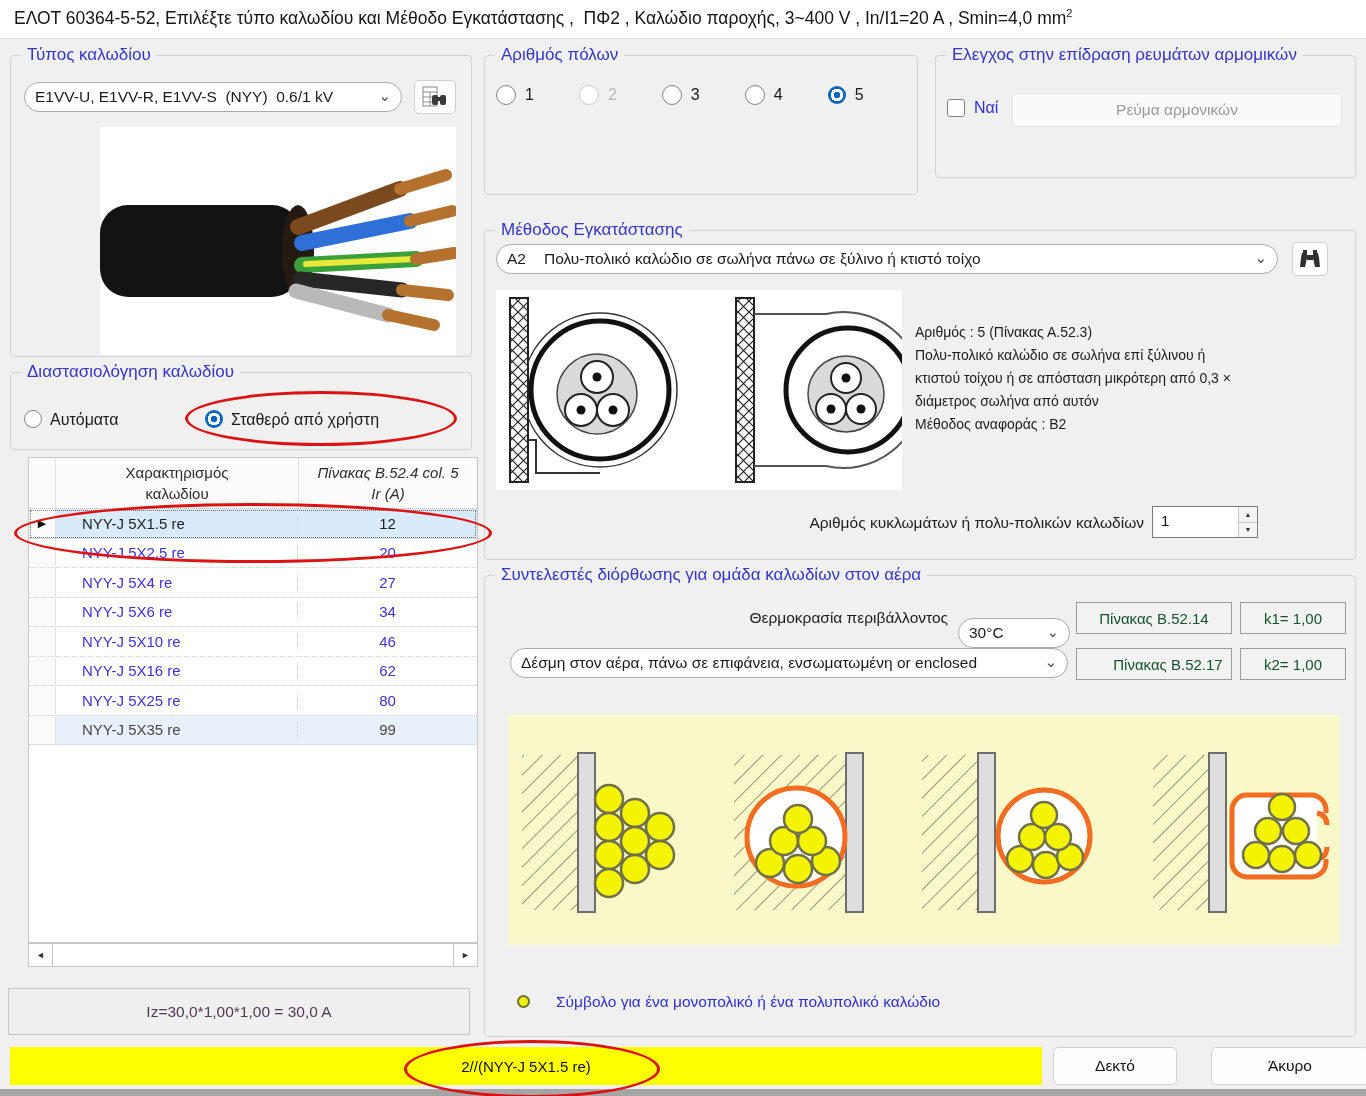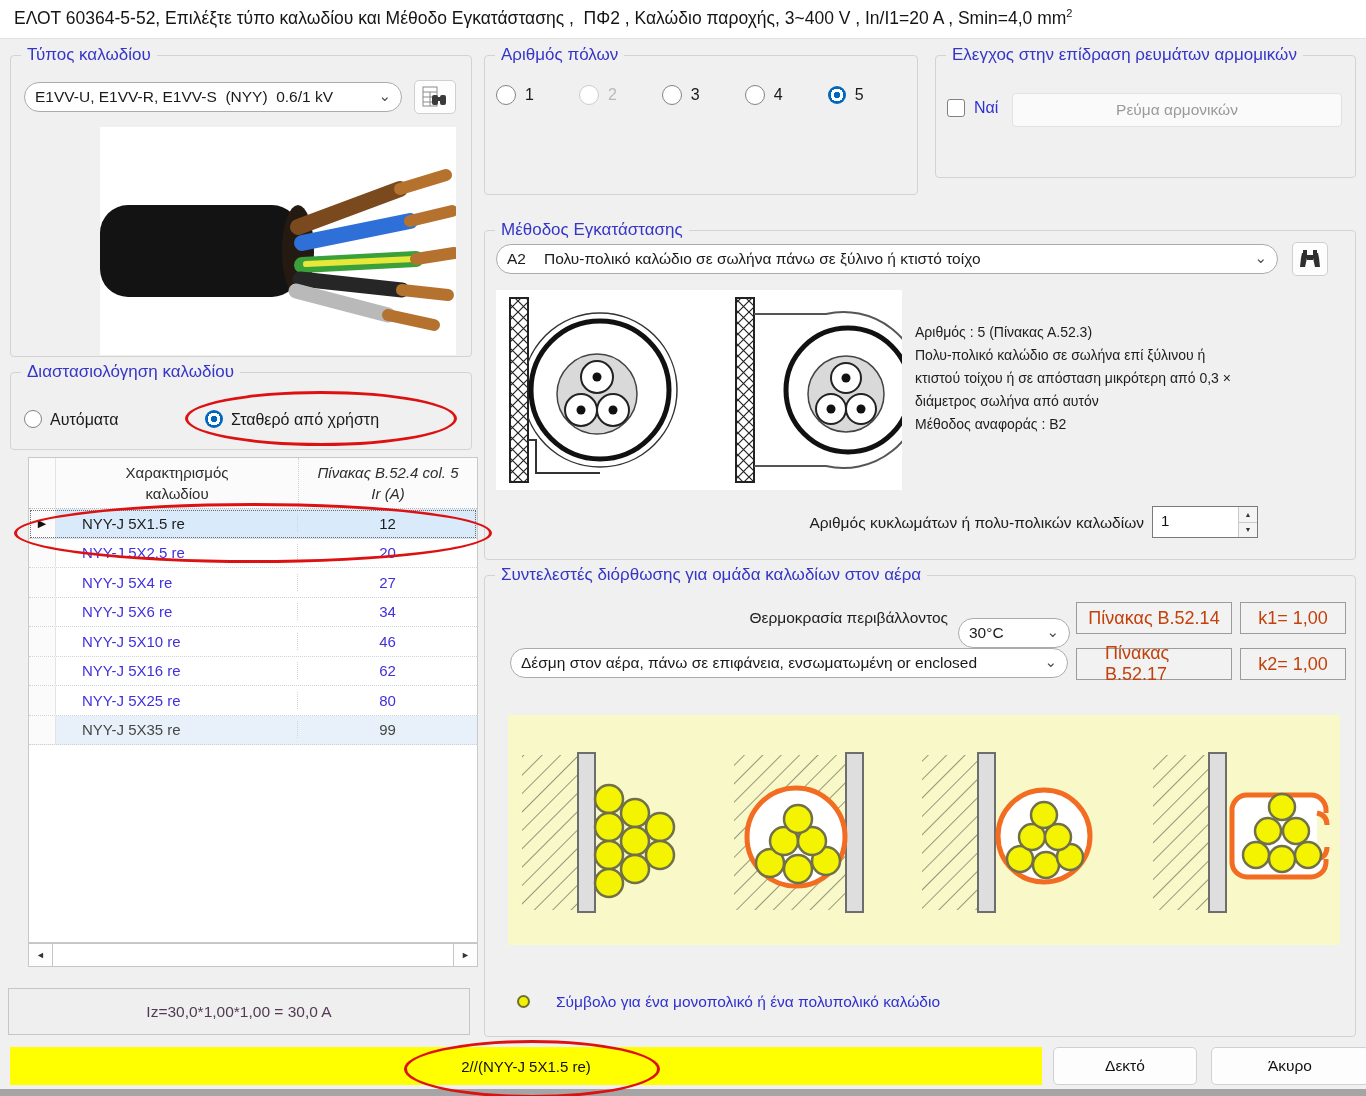--- a/index.html
+++ b/index.html
@@ -16,21 +16,21 @@
   .iconbtn{background:#fdfdfd;border:1px solid #cfcfcf;border-radius:5px;display:flex;align-items:center;justify-content:center;}
   .radio{width:18px;height:18px;border-radius:50%;background:#fff;border:1px solid #838383;display:inline-block;}
   .radio.sel{border:none;background:radial-gradient(circle at 50% 50%,#0067c0 0 3.5px,#fff 3.5px 6.5px,#0067c0 6.5px 10px);}
   .radio.dis{border-color:#cdcdcd;}
   .rlabel{font-size:16px;color:#1a1a1a;}
   .rlabel.dis{color:#b9b9b9;}
   .pole-item{display:flex;align-items:center;gap:9px;}
   #poles-row{left:496px;top:85px;display:flex;gap:45px;}
   .checkbox{width:18px;height:18px;border:1px solid #808080;border-radius:3px;background:#fff;}
   .hfield{background:#fafafa;border:1px solid #e2e2e2;border-radius:4px;display:flex;align-items:center;justify-content:center;font-size:15.5px;color:#9a9a9a;}
-  .pbox{border:1px solid #9c9c9c;background:#f2f2f2;display:flex;align-items:center;justify-content:center;font-size:18px;color:#c2410c;}
+  .pbox{border:1px solid #9c9c9c;background:#f2f2f2;display:flex;align-items:center;justify-content:center;font-size:15px;color:#14532d;}
   #desc{font-size:14px;line-height:23px;color:#1d1d1d;}
   .rt{text-align:right;font-size:15.5px;color:#1d1d1d;}
   #spinner{background:#fff;border:1px solid #7a7a7a;display:flex;}
   #spinner .val{flex:1;font-size:15px;color:#111;padding:5px 0 0 8px;}
   #spinner .btns{width:18px;display:flex;flex-direction:column;border-left:1px solid #c9c9c9;}
   #spinner .btns div{flex:1;display:flex;align-items:center;justify-content:center;font-size:7px;color:#333;background:#f4f4f4;}
   #spinner .btns div:first-child{border-bottom:1px solid #c9c9c9;}
   #dtable{left:28px;top:457px;width:450px;height:486px;background:#fff;border:1px solid #c9c9c9;overflow:hidden;}
   .thead{display:flex;height:50px;background:#fbfbfb;border-bottom:1px dotted #b5b5b5;}
   .th{display:flex;flex-direction:column;justify-content:center;text-align:center;font-size:15px;color:#2e2e2e;line-height:21px;}
@@ -355,20 +355,20 @@
             <circle cx="788" cy="116" r="13"></circle>
             <circle cx="774" cy="92" r="13"></circle>
         </g>
       </g>
     </svg>
   </div>
   <span class="abs" id="legend-dot" style="left:517px;top:995px;"></span>
   <span class="abs" id="legend-text" style="left:556px;top:993px;">Σύμβολο για ένα μονοπολικό ή ένα πολυπολικό καλώδιο</span>
 
   <div class="abs" id="statusbar">2//(NYY-J 5X1.5 re)</div>
-  <div class="abs footbtn" style="left:1053px;top:1047px;width:144px;height:38px;">Δεκτό</div>
+  <div class="abs footbtn" style="left:1053px;top:1047px;width:124px;height:38px;">Δεκτό</div>
   <div class="abs footbtn" style="left:1211px;top:1047px;width:158px;height:38px;">Άκυρο</div>
   <div class="abs" id="bottomstrip"></div>
 
   <div class="abs ellipse" style="left:185px;top:391px;width:272px;height:55px;"></div>
   <div class="abs ellipse" style="left:14px;top:503px;width:478px;height:60px;"></div>
   <div class="abs ellipse" style="left:404px;top:1040px;width:256px;height:58px;"></div>
 </div>
 
 </body></html>

